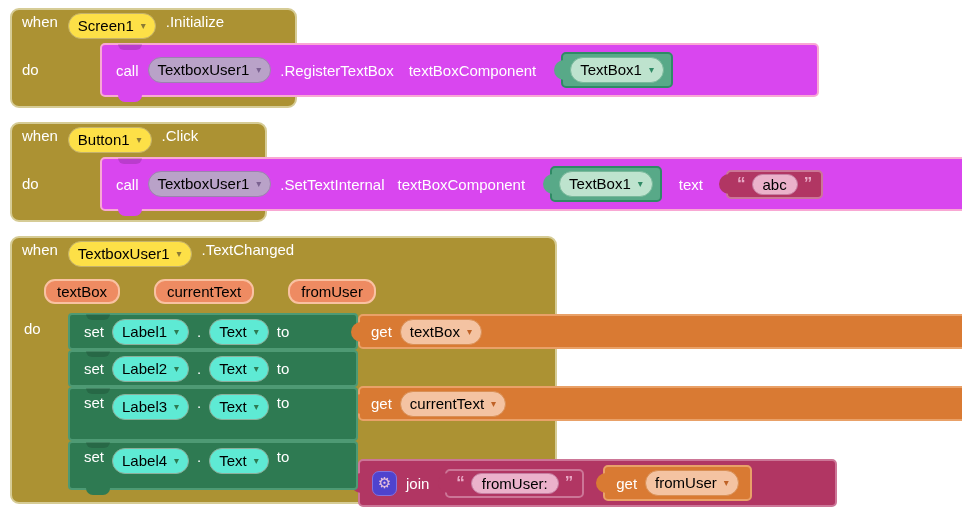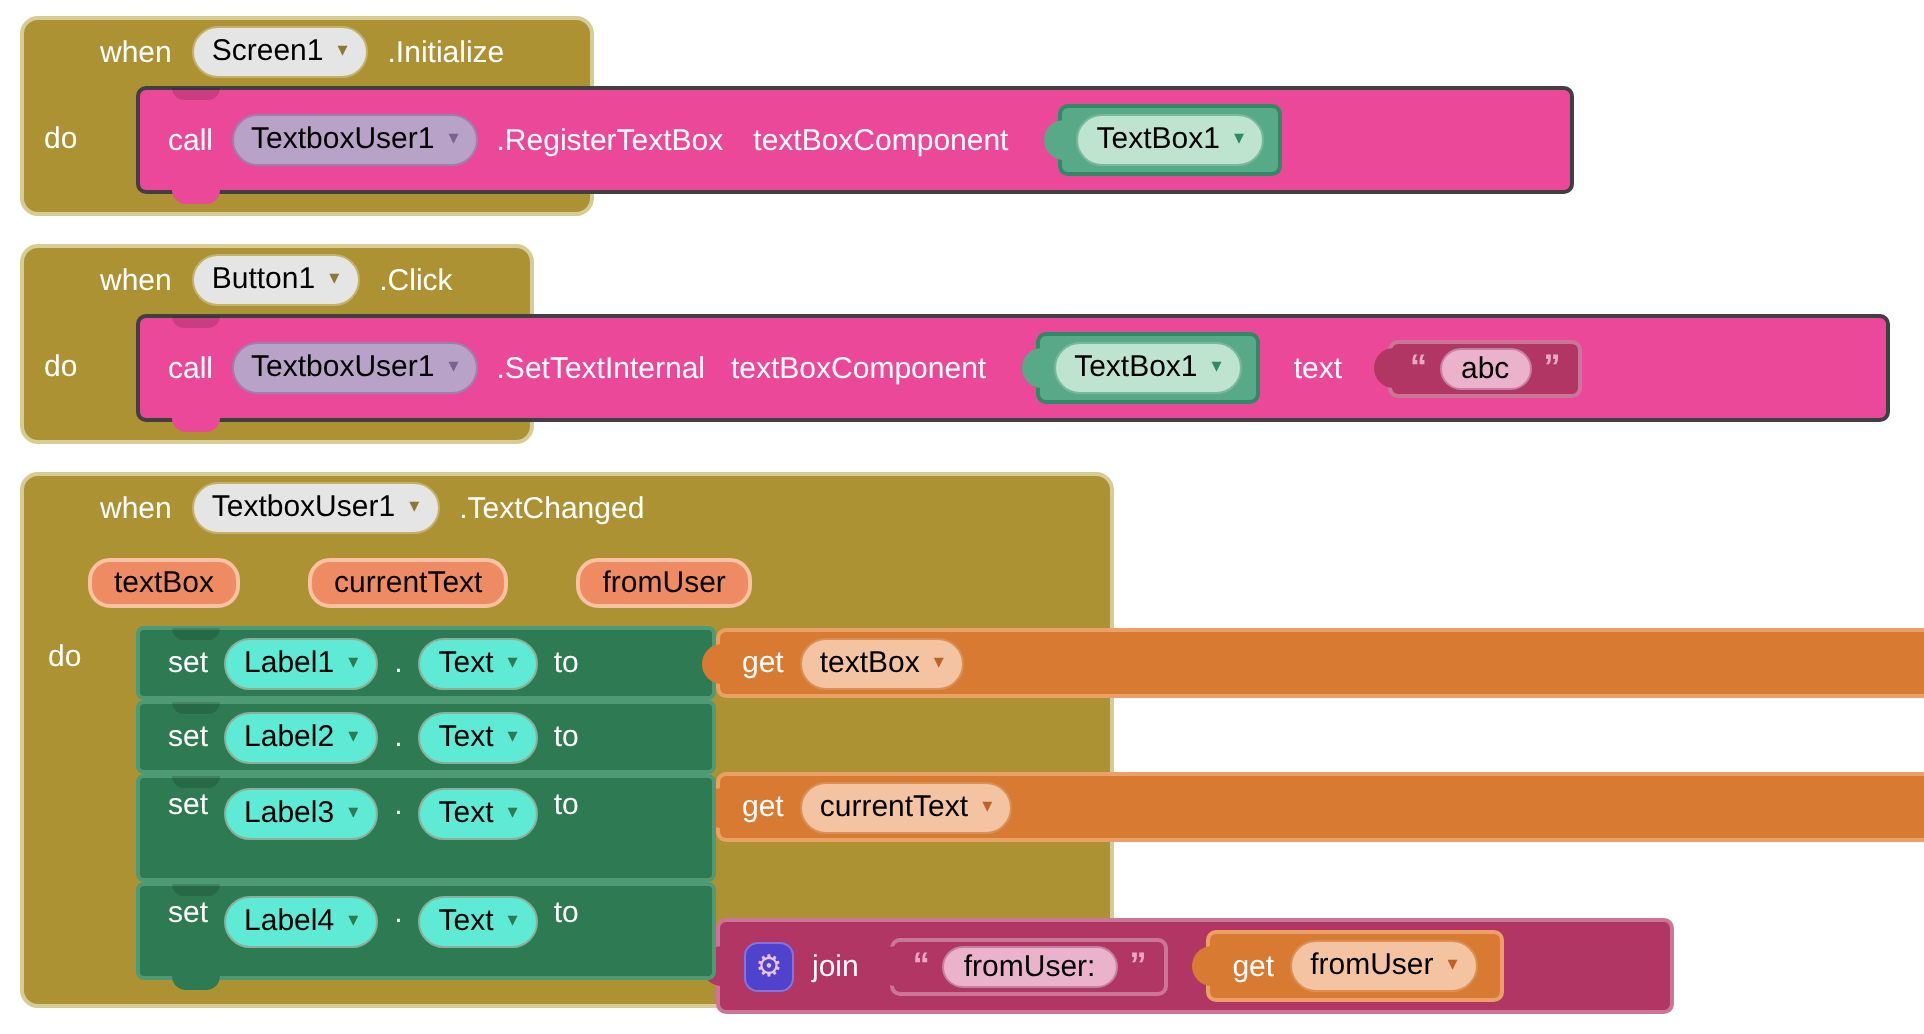--- a/index.html
+++ b/index.html
@@ -1,43 +1,43 @@
 <!DOCTYPE html>
 <html><head>
 <meta charset="utf-8">
 <style>
   html,body{margin:0;padding:0;background:#ffffff;}
   .canvas{
     position:relative;width:962px;height:517px;background:#ffffff;overflow:hidden;
     font-family:"Liberation Sans",sans-serif;font-size:15px;color:#000;
   }
   .abs{position:absolute;}
-  .row{display:flex;align-items:center;gap:10px;white-space:nowrap;margin-left:28px;}
+  .row{display:flex;gap:10px;white-space:nowrap;}
   .kw{color:#ffffff;}
 
   
   .event{background:#AC9233;border:2px solid #D6CC96;border-radius:9px;box-sizing:border-box;}
 
   
   .stmt{box-sizing:border-box;display:flex;align-items:center;gap:9px;white-space:nowrap;}
-  .purple{background:#ec4899;border:2px solid #404040;border-radius:5px;padding:0 14px;}
+  .purple{background:#d946ef;border:2px solid #f9a8d4;border-radius:5px;padding:0 14px;margin-left:32px;}
   .setrow{background:#2E7A52;border:2px solid #4E9A74;border-radius:4px;padding-left:14px;gap:8px;}
   .tall{align-items:flex-start;padding-top:5px;}
 
   
   .notch::before{content:"";position:absolute;top:-1px;left:16px;width:24px;height:6px;
     background:rgba(0,0,0,0.14);border-radius:0 0 8px 8px;}
   
   .bump::after{content:"";position:absolute;bottom:-7px;left:16px;width:24px;height:7px;
     background:inherit;border-radius:0 0 9px 9px;}
 
   
   .dd{display:inline-flex;align-items:center;gap:7px;border-radius:13px;padding:2px 9px;
       color:#000;line-height:20px;height:20px;cursor:default;}
-  .dd-gold{background:#e5e5e5;border:1px solid #C4B26C;}
+  .dd-gold{background:#fde047;border:1px solid #C4B26C;}
   .dd-purple{background:#B9A2C8;border:1px solid #9C81AF;}
   .dd-mint{background:#BEE3CE;border:1px solid #79B99B;}
   .dd-sage{background:#5eead4;border:1px solid #8CAF9B;}
   .dd-orange{background:#F4C3A2;border:1px solid #D98F55;}
   .tri{font-size:10px;line-height:1;}
   .tri-gold{color:#8A7A36;} .tri-purple{color:#7B6290;} .tri-mint{color:#2F8A65;}
   .tri-sage{color:#2E7A52;} .tri-orange{color:#BF6227;}
 
   
   .plug{position:relative;}

